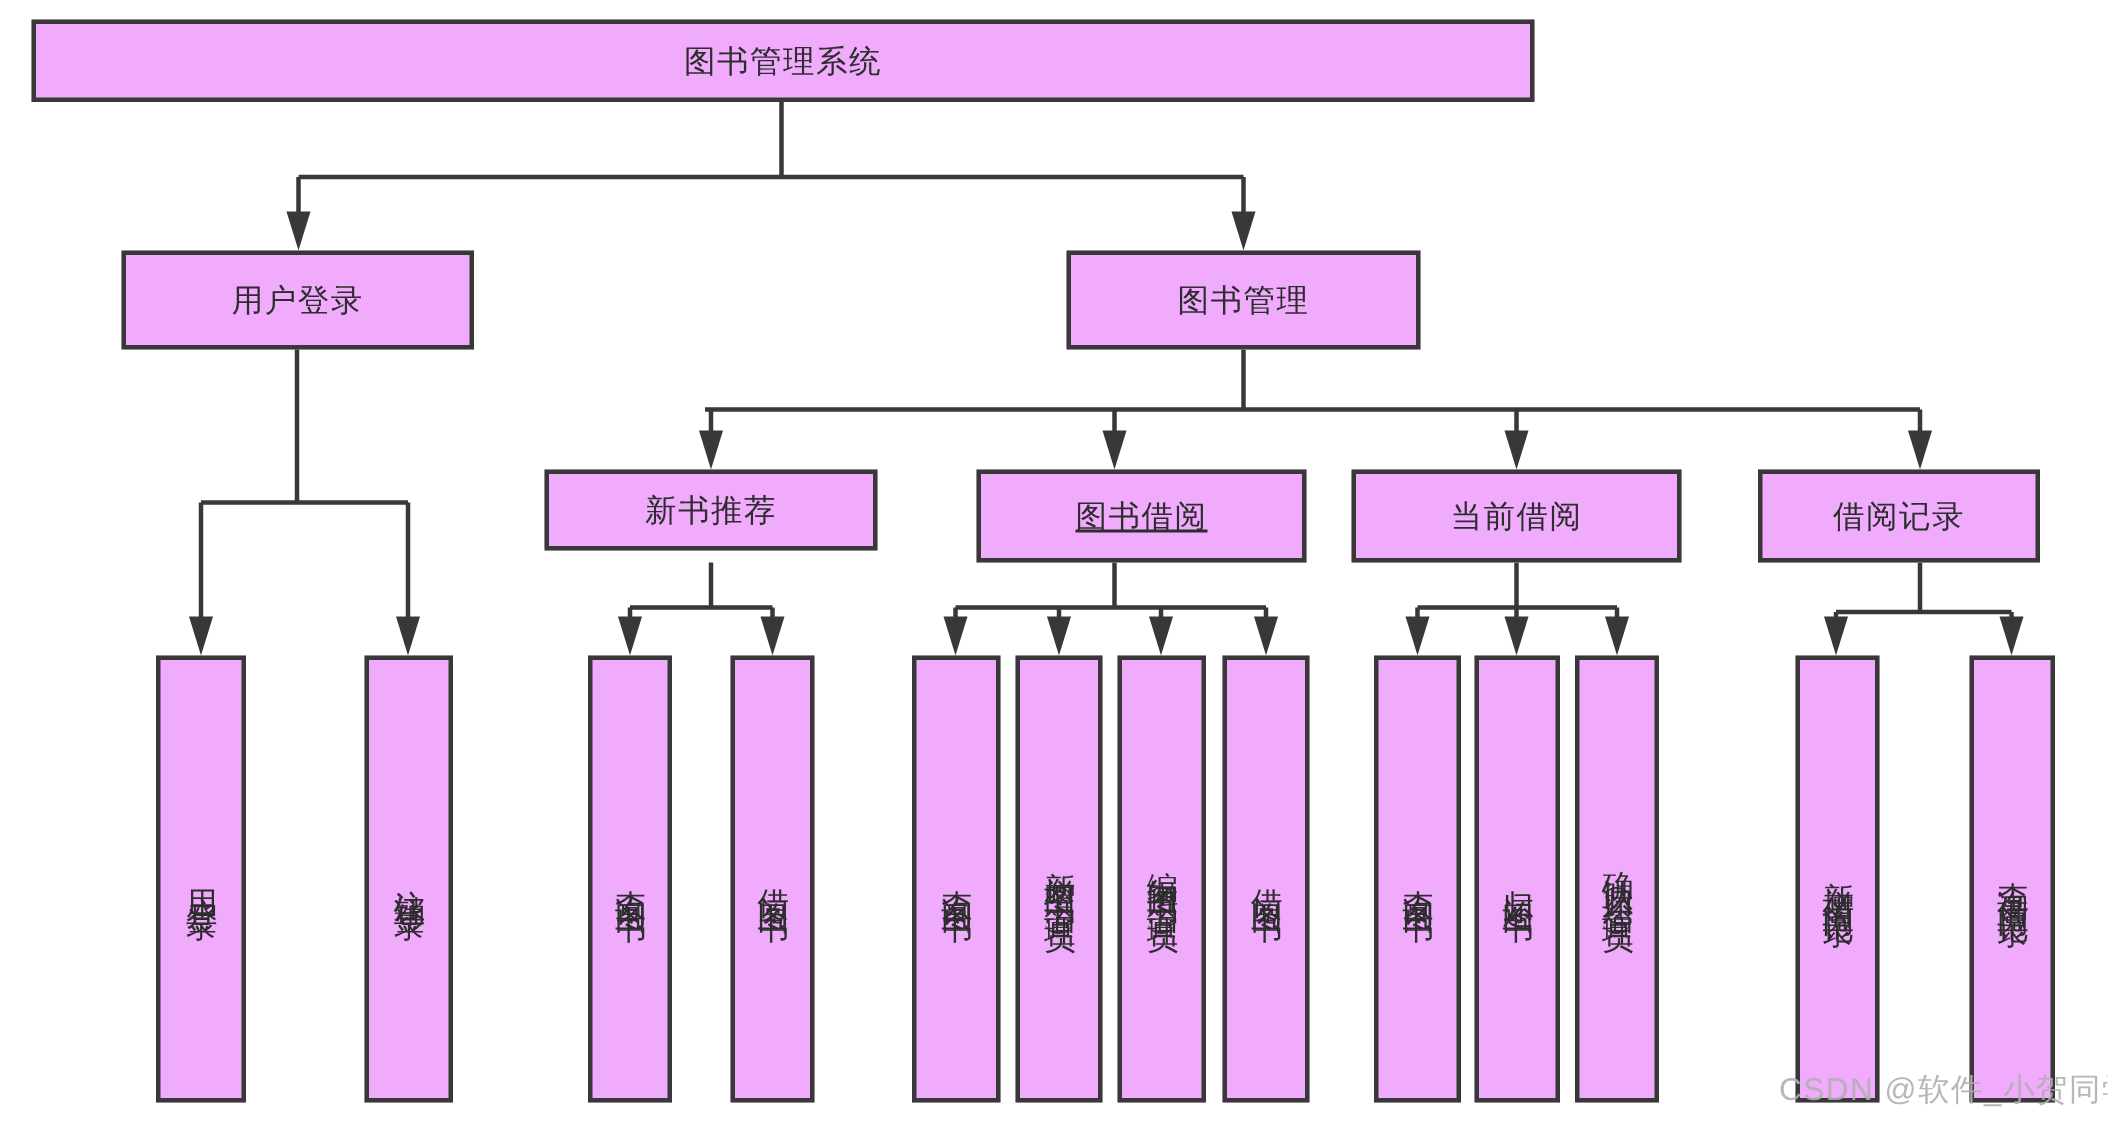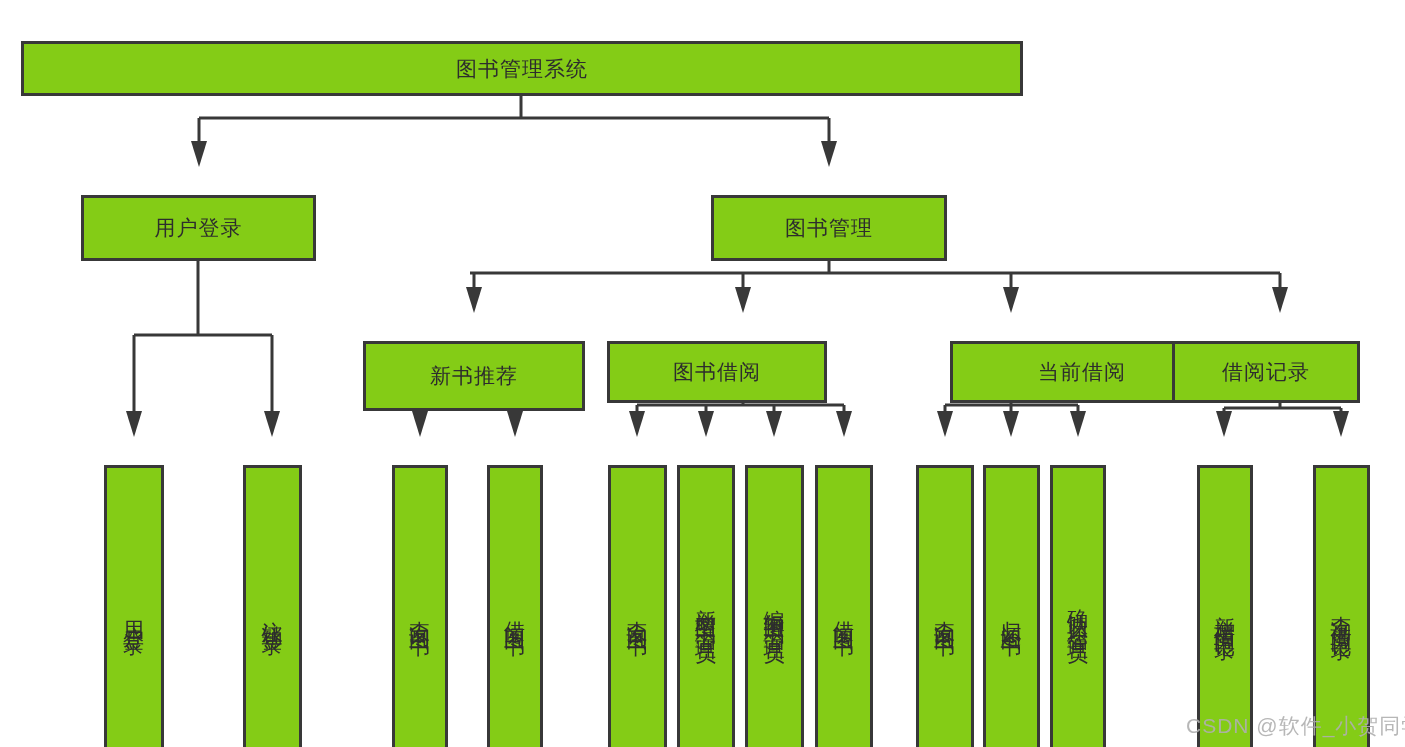--- a/index.html
+++ b/index.html
@@ -4,24 +4,23 @@
 <style>
   html,body{margin:0;padding:0;}
   body{
     width:1405px;height:747px;position:relative;overflow:hidden;
     background:#ffffff;
     font-family:"Liberation Sans","DejaVu Sans",sans-serif;
   }
   .stage{position:absolute;left:0;top:0;width:1405px;height:747px;}
   .node{
     position:absolute;box-sizing:border-box;
-    border:3px solid #383838;background:#84cc16;
+    border:3px solid #383838;background:#f0abfc;
     display:flex;align-items:center;justify-content:center;
     color:#2d2d2d;
-    margin-top:28px;
   }
   .h-label{font-size:21px;letter-spacing:1px;white-space:nowrap;}
   .v-node{display:flex;align-items:center;justify-content:center;}
   .v-label{
     writing-mode:vertical-rl;text-orientation:upright;
     font-size:21px;letter-spacing:5px;line-height:1;
     color:#2d2d2d;white-space:nowrap;
   }
   svg.connectors{position:absolute;left:0;top:0;pointer-events:none;}
   .watermark{
@@ -79,27 +78,27 @@
     <span class="h-label">图书管理系统</span>
   </div>
 
   <div class="node" style="left:81px;top:167px;width:235px;height:66px;">
     <span class="h-label">用户登录</span>
   </div>
   <div class="node" style="left:711px;top:167px;width:236px;height:66px;font-family:Liberation Serif, serif;">
     <span class="h-label">图书管理</span>
   </div>
 
-  <div class="node" style="left:363px;top:313px;width:222px;height:70px;align-items:center;">
+  <div class="node" style="left:363px;top:313px;width:222px;height:54px;align-items:center;">
     <span class="h-label">新书推荐</span>
   </div>
-  <div class="node" style="left:607px;top:313px;width:220px;height:62px;">
+  <div class="node" style="left:651px;top:313px;width:220px;height:62px;text-decoration:underline;">
     <span class="h-label">图书借阅</span>
   </div>
-  <div class="node" style="left:950px;top:313px;width:264px;height:62px;">
+  <div class="node" style="left:901px;top:313px;width:220px;height:62px;">
     <span class="h-label">当前借阅</span>
   </div>
   <div class="node" style="left:1172px;top:313px;width:188px;height:62px;">
     <span class="h-label">借阅记录</span>
   </div>
 
   <div class="node v-node" style="left:104px;top:437px;width:60px;height:298px;">
     <span class="v-label">用户登录</span>
   </div>
   <div class="node v-node" style="left:243px;top:437px;width:59px;height:298px;">

